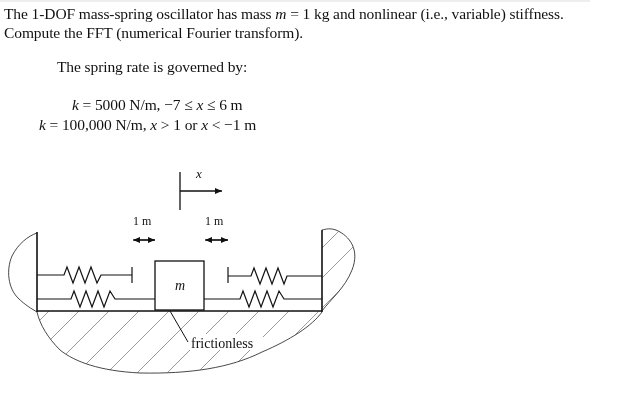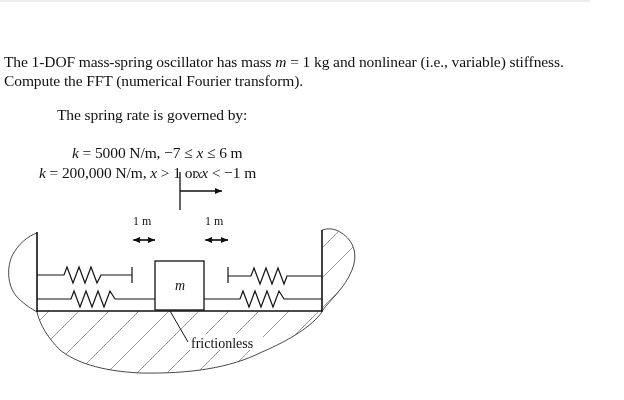--- a/index.html
+++ b/index.html
@@ -1,19 +1,19 @@
 <!DOCTYPE html>
 <html><head>
 <meta charset="utf-8">
 <style>
   html, body { margin: 0; padding: 0; background: #ffffff; }
   body { width: 624px; height: 400px; position: relative; overflow: hidden;
          font-family: "Liberation Serif", "DejaVu Serif", serif; color: #111; }
   .topbar { position: absolute; left: 0; top: 0; width: 590px; height: 2px; background: #eeeeee; }
-  .line { position: absolute; font-size: 15.5px; white-space: nowrap; letter-spacing: -0.1px; margin-top: 48px; }
+  .line { position: absolute; font-size: 15.5px; white-space: nowrap; letter-spacing: -0.1px; }
   .l1 { left: 4px; top: 5px; }
   .l2 { left: 4px; top: 24px; font-family: Liberation Serif, serif; }
   .l3 { left: 57px; top: 58px; text-align: center; }
   .eq1 { left: 72px; top: 96px; }
   .eq2 { left: 39px; top: 116px; }
   i { font-style: italic; }
   svg { position: absolute; left: 0; top: 0; }
 </style>
 </head>
 <body>
@@ -23,21 +23,21 @@
 <div class="line l1">
   <span>The 1-DOF mass-spring oscillator has mass </span><i>m</i><span> = 1 kg and nonlinear (i.e., variable) stiffness.</span>
 </div>
 <div class="line l2">Compute the FFT (numerical Fourier transform).</div>
 <div class="line l3">The spring rate is governed by:</div>
 
 <div class="line eq1">
   <i>k</i><span> = 5000  N/m,  −7 ≤ </span><i>x</i><span> ≤ 6 m</span>
 </div>
 <div class="line eq2">
-  <i>k</i><span> = 200,000  N/m,  </span><i>x</i><span> &gt; 1  or  </span><i>x</i><span> &lt; −1 m</span>
+  <i>k</i><span> = 100,000  N/m,  </span><i>x</i><span> &gt; 1  or  </span><i>x</i><span> &lt; −1 m</span>
 </div>
 
 <svg width="624" height="400" viewBox="0 0 624 400">
   <defs>
     <clipPath id="groundClip">
       <path d="M37,312 C40,325 48,338 60,350 C75,362 100,371 140,373 C190,374 230,368 262,352 C290,340 312,326 322,312 C330,300 345,288 352,270 C360,250 350,236 336,230 C330,228 326,229 322,230 L322,311 L37,311 L37,233 C28,236 18,244 12,256 C6,270 8,288 18,298 C25,305 32,309 37,312 Z"></path>
     </clipPath>
     <marker id="ah" markerWidth="8" markerHeight="8" refX="7" refY="4" orient="auto" markerUnits="userSpaceOnUse">
       <path d="M0,1 L7,4 L0,7 Z" fill="#111"></path>
     </marker>

